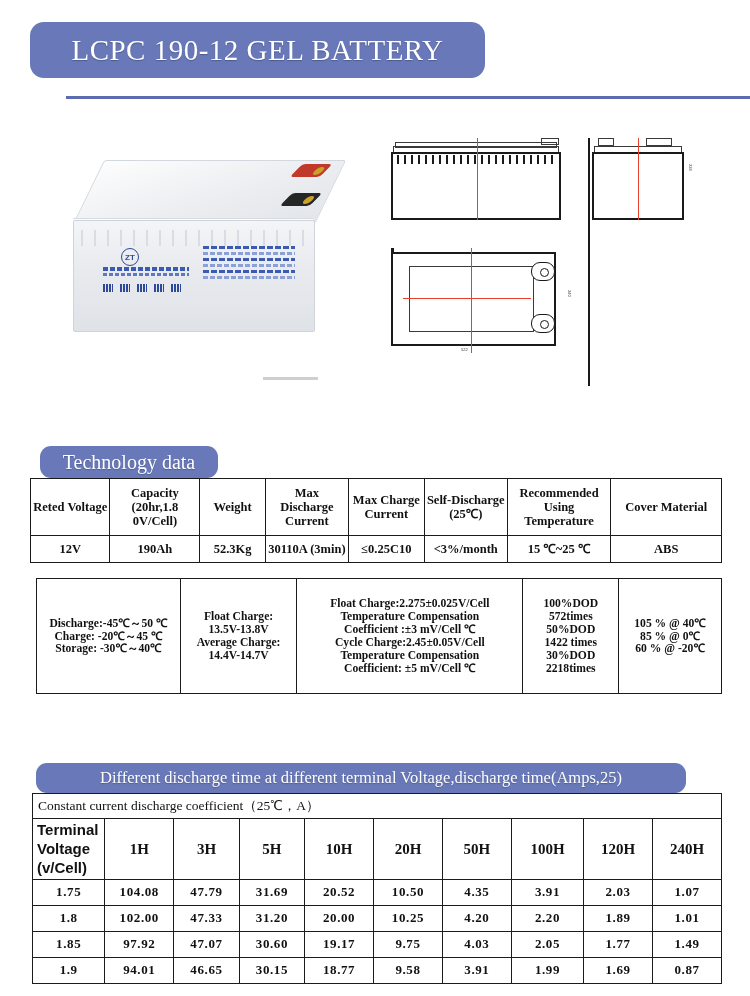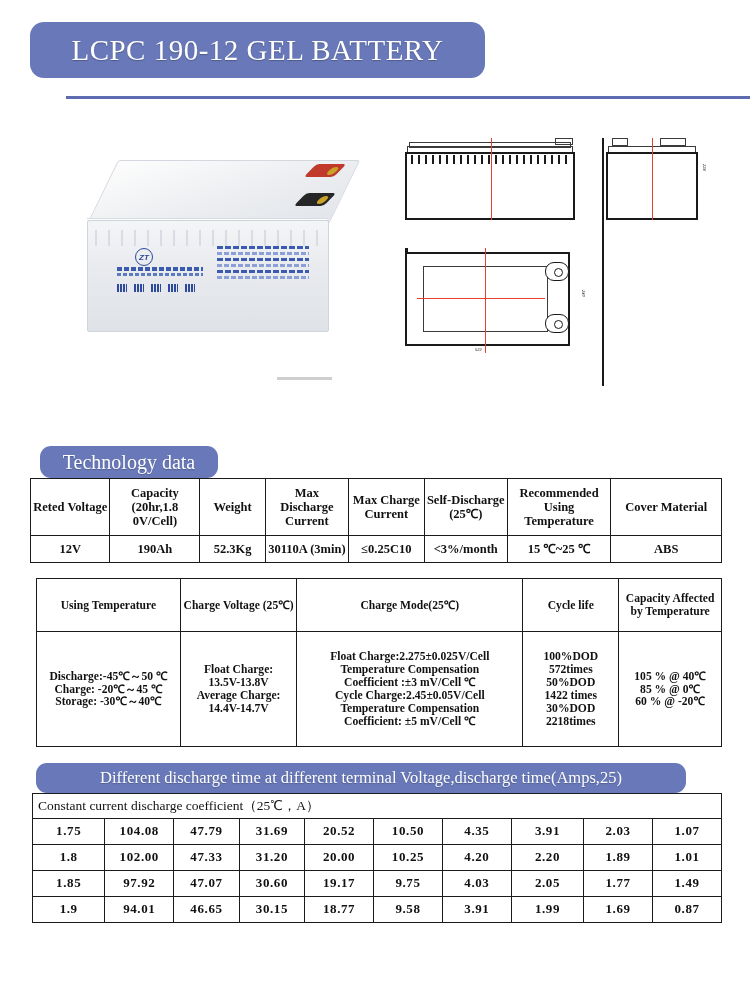--- a/index.html
+++ b/index.html
@@ -25,21 +25,21 @@
     font-family:"Liberation Serif", serif;
     text-shadow:0 1px 1px rgba(0,0,0,.25);
     white-space:nowrap;
   }
   .title-rule{
     position:absolute;left:36px;top:74px;width:684px;height:3px;
     background:#5d6cb0;
   }
 
   
-  .hero{position:absolute;left:42px;top:100px;width:690px;height:330px;font-style:italic;}
+  .hero{position:absolute;left:28px;top:100px;width:690px;height:330px;}
 
   .photo{position:absolute;left:5px;top:25px;width:340px;height:270px;background:#fff;}
   .batt{position:absolute;left:40px;top:35px;width:265px;height:175px;}
   .batt-top{
     position:absolute;left:0;top:0;width:240px;height:62px;
     background:linear-gradient(160deg,#fdfdfd 0%,#eceef1 55%,#e2e5ea 100%);
     border:1px solid #d3d7de;
     transform:skewX(-26deg);transform-origin:bottom left;border-radius:3px;
   }
   .batt-front{
@@ -290,27 +290,20 @@
 
   <table class="tbl" id="tbl-charge">
     <colgroup>
       <col style="width:21%">
         <col style="width:17%">
         <col style="width:33%">
         <col style="width:14%">
         <col style="width:15%">
     </colgroup>
     <tbody>
-      <tr class="hdr">
-        <td>Using Temperature</td>
-        <td>Charge Voltage (25℃)</td>
-        <td>Charge Mode(25℃)</td>
-        <td>Cycle life</td>
-        <td>Capacity Affected by Temperature</td>
-      </tr>
       <tr class="val">
         <td>Discharge:-45℃～50 ℃<br>Charge: -20℃～45 ℃<br>Storage: -30℃～40℃</td>
         <td>Float Charge:<br>13.5V-13.8V<br>Average Charge:<br>14.4V-14.7V</td>
         <td>Float Charge:2.275±0.025V/Cell<br>Temperature Compensation<br>Coefficient :±3 mV/Cell ℃<br>Cycle Charge:2.45±0.05V/Cell<br>Temperature Compensation<br>Coefficient: ±5 mV/Cell ℃</td>
         <td>100%DOD<br>572times<br>50%DOD<br>1422 times<br>30%DOD<br>2218times</td>
         <td>105 % @ 40℃<br>85 % @ 0℃<br>60 % @ -20℃</td>
       </tr>
     </tbody>
   </table>
 
@@ -328,20 +321,32 @@
         <col style="width:10%">
         <col style="width:10%">
         <col style="width:10.5%">
       <col style="width:10%">
         <col style="width:10%">
     </colgroup>
     <tbody>
       <tr>
         <td class="note" colspan="10">Constant current discharge coefficient（25℃，A）</td>
       </tr>
+      <tr class="hdr">
+        <td class="tv">Terminal<br>Voltage<br>(v/Cell)</td>
+        <td>1H</td>
+        <td>3H</td>
+        <td>5H</td>
+        <td>10H</td>
+        <td>20H</td>
+        <td>50H</td>
+        <td>100H</td>
+        <td>120H</td>
+        <td>240H</td>
+      </tr>
 
       <tr>
         <td class="num">1.75</td>
         <td class="num">104.08</td>
         <td class="num">47.79</td>
         <td class="num">31.69</td>
         <td class="num">20.52</td>
         <td class="num">10.50</td>
         <td class="num">4.35</td>
         <td class="num">3.91</td>

